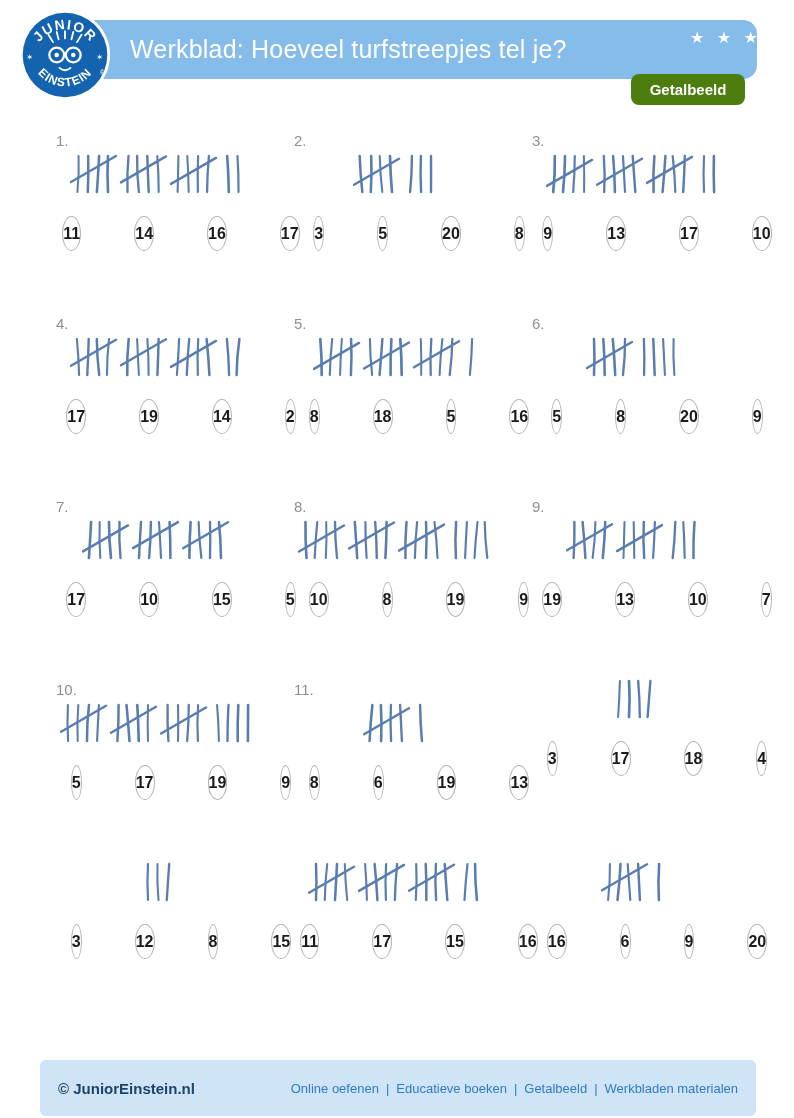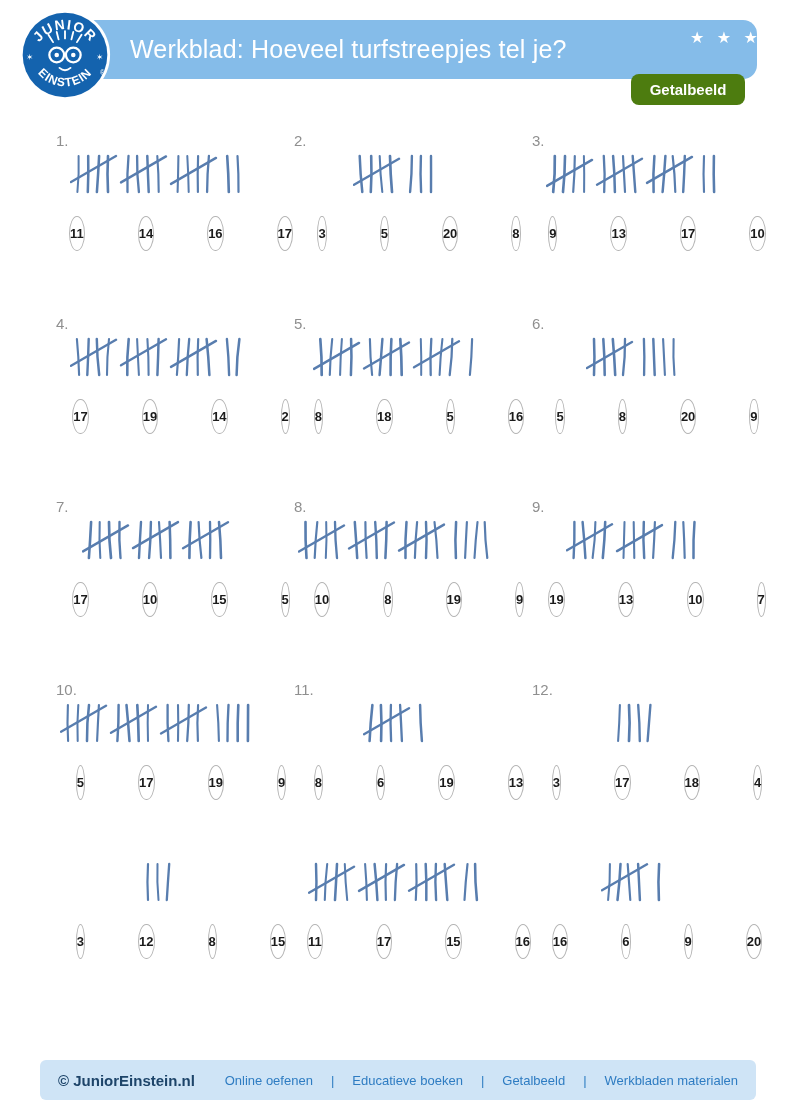--- a/index.html
+++ b/index.html
@@ -40,34 +40,34 @@
   }
   .tally-box{
     height:46px;margin-top:1px;display:flex;align-items:center;justify-content:center;
   }
   .options{
     display:flex;justify-content:center;gap:9px;margin-top:19px;
   }
   .opt{
     width:33px;height:33px;border:1.2px solid #b5b5b5;border-radius:50%;
     background:#ffffff;display:flex;align-items:center;justify-content:center;
-    font-size:13px;font-weight:600;color:#1b1b1b;cursor:pointer;margin-left:44px;
+    font-size:16px;font-weight:600;color:#1b1b1b;cursor:pointer;margin-left:44px;
   }
   
   .footer{
-    position:absolute;left:40px;top:1060px;width:716px;height:40px;
+    position:absolute;left:40px;top:1060px;width:716px;height:56px;
     background:#cfe4f6;border-radius:6px;
     display:flex;align-items:center;justify-content:space-between;
     padding:0 18px;box-sizing:border-box;
   }
   .copyright{
     font-size:15px;font-weight:bold;color:#1d4469;white-space:nowrap;
   }
   .footer-links{
-    display:flex;align-items:center;gap:18px;white-space:nowrap;
+    display:flex;align-items:center;gap:7px;white-space:nowrap;
   }
   .flink{
     font-size:13px;color:#2e7cc2;text-decoration:none;cursor:pointer;
   }
   .sep{font-size:13px;color:#2e7cc2;}
 </style>
 </head>
 <body>
 
 <div class="page">
@@ -415,21 +415,20 @@
       </div>
       <div class="options">
           <div class="opt">8</div>
           <div class="opt">6</div>
           <div class="opt">19</div>
           <div class="opt">13</div>
         </div>
     </div>
 
     <div class="cell">
-      <div class="ex-num">12.</div>
       <div class="tally-box">
         <svg width="48" height="48" viewBox="0 0 48 48" fill="none" stroke="#4a72a8" stroke-linecap="round" opacity="0.92">
             <path d="M 8.9 6 Q 8.4 24 7.1 42" stroke-width="2.07"></path>
             <path d="M 18.0 6 Q 19.2 24 18.0 42" stroke-width="2.68"></path>
             <path d="M 27.2 6 Q 28.7 24 28.8 42" stroke-width="2.39"></path>
             <path d="M 39.4 6 Q 38.0 24 36.6 42" stroke-width="2.41"></path>
           </svg>
       </div>
       <div class="options">
           <div class="opt">3</div>

